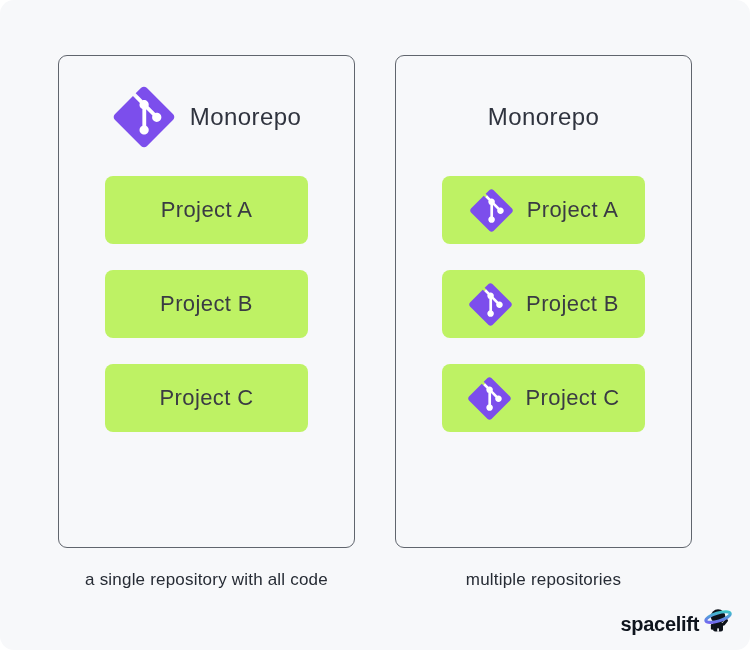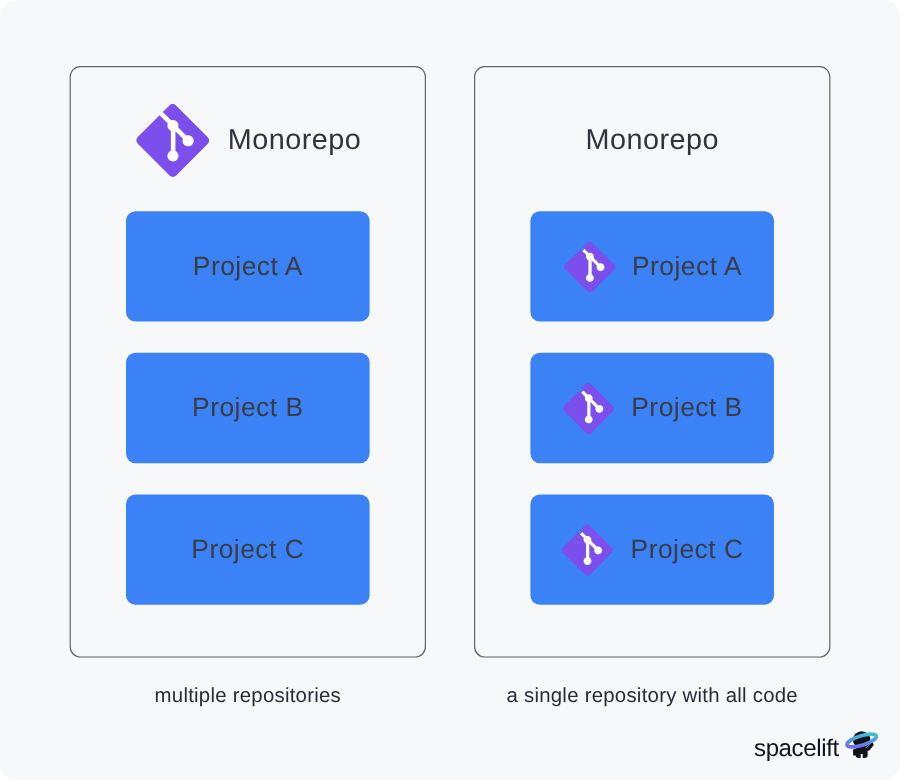--- a/index.html
+++ b/index.html
@@ -14,28 +14,28 @@
     border:1.5px solid #60656D;border-radius:9px;
     background:#F7F8FA;
   }
   .title-row{
     height:70px;margin-top:26px;
     display:flex;align-items:center;justify-content:center;gap:14px;
   }
   .card-title{font-size:24px;color:#2F333E;letter-spacing:.4px;}
   .projects{margin-top:24px;display:flex;flex-direction:column;align-items:center;gap:26px;}
   .project-box{
-    width:203px;height:92px;border-radius:8px;background:#3b82f6;
+    width:203px;height:68px;border-radius:8px;background:#bef264;
     display:flex;align-items:center;justify-content:center;gap:13px;
   }
   .project-label{font-size:22px;color:#3A3B43;letter-spacing:.4px;}
   .captions{position:absolute;top:570px;left:58px;display:flex;gap:40px;}
   .caption{width:297px;text-align:center;font-size:17px;color:#272C35;letter-spacing:.2px;}
   .brand{position:absolute;right:15px;bottom:13px;display:flex;align-items:flex-end;gap:3px;}
-  .brand-text{font-size:20px;font-weight:400;color:#0E141D;letter-spacing:-.3px;line-height:1;margin-bottom:3px;}
+  .brand-text{font-size:20px;font-weight:700;color:#0E141D;letter-spacing:-.3px;line-height:1;margin-bottom:3px;}
   .git-svg{display:block;}
 </style>
 </head>
 <body>
 
 <svg width="0" height="0" style="position:absolute">
   <defs>
     <g id="git-logo">
       <rect x="19" y="19" width="59" height="59" rx="9" transform="rotate(45 48.5 48.5)" fill="#ffffff"></rect>
       <path fill="#7C4EEC" d="M92.71 44.408 52.591 4.291c-2.31-2.311-6.057-2.311-8.369 0l-8.33 8.332L46.459 23.19c2.456-.83 5.272-.273 7.229 1.685 1.969 1.97 2.521 4.81 1.67 7.275l10.186 10.185c2.465-.85 5.307-.3 7.275 1.671 2.75 2.75 2.75 7.206 0 9.958-2.752 2.751-7.208 2.751-9.961 0-2.068-2.07-2.58-5.11-1.531-7.658l-9.5-9.499v24.997c.67.332 1.303.774 1.861 1.332 2.75 2.75 2.75 7.206 0 9.959-2.75 2.749-7.209 2.749-9.957 0-2.75-2.754-2.75-7.21 0-9.959.68-.679 1.467-1.193 2.307-1.537V36.369c-.84-.344-1.625-.853-2.307-1.537-2.083-2.082-2.584-5.14-1.516-7.698L31.798 16.715 4.288 44.222c-2.311 2.313-2.311 6.06 0 8.371l40.121 40.118c2.31 2.311 6.056 2.311 8.369 0l39.932-39.931c2.31-2.315 2.31-6.06 0-8.372z"></path>
@@ -88,22 +88,22 @@
           <svg class="git-svg" width="45" height="45" viewBox="0 0 97 97">
               <use href="#git-logo"></use>
             </svg>
           <span class="project-label">Project C</span>
         </div>
       </div>
     </section>
   </div>
 
   <div class="captions">
+    <div class="caption">a single repository with all code</div>
     <div class="caption">multiple repositories</div>
-    <div class="caption">a single repository with all code</div>
   </div>
 
   <div class="brand">
     <span class="brand-text">spacelift</span>
     <svg width="33" height="29" viewBox="0 0 36 32">
       <defs>
         <linearGradient id="ringGrad" x1="0" y1="1" x2="1" y2="0">
           <stop offset="0" stop-color="#7B5BF5"></stop>
           <stop offset="1" stop-color="#34D3C3"></stop>
         </linearGradient>

